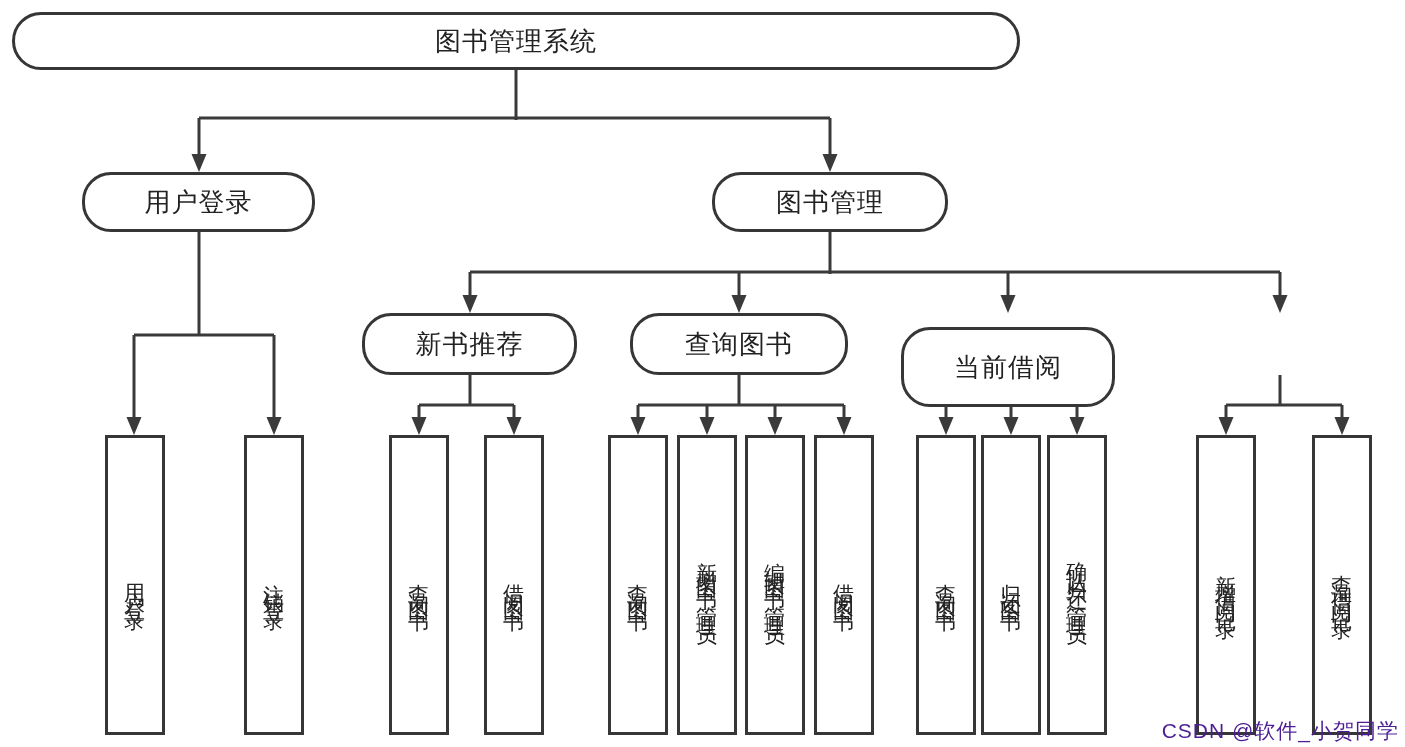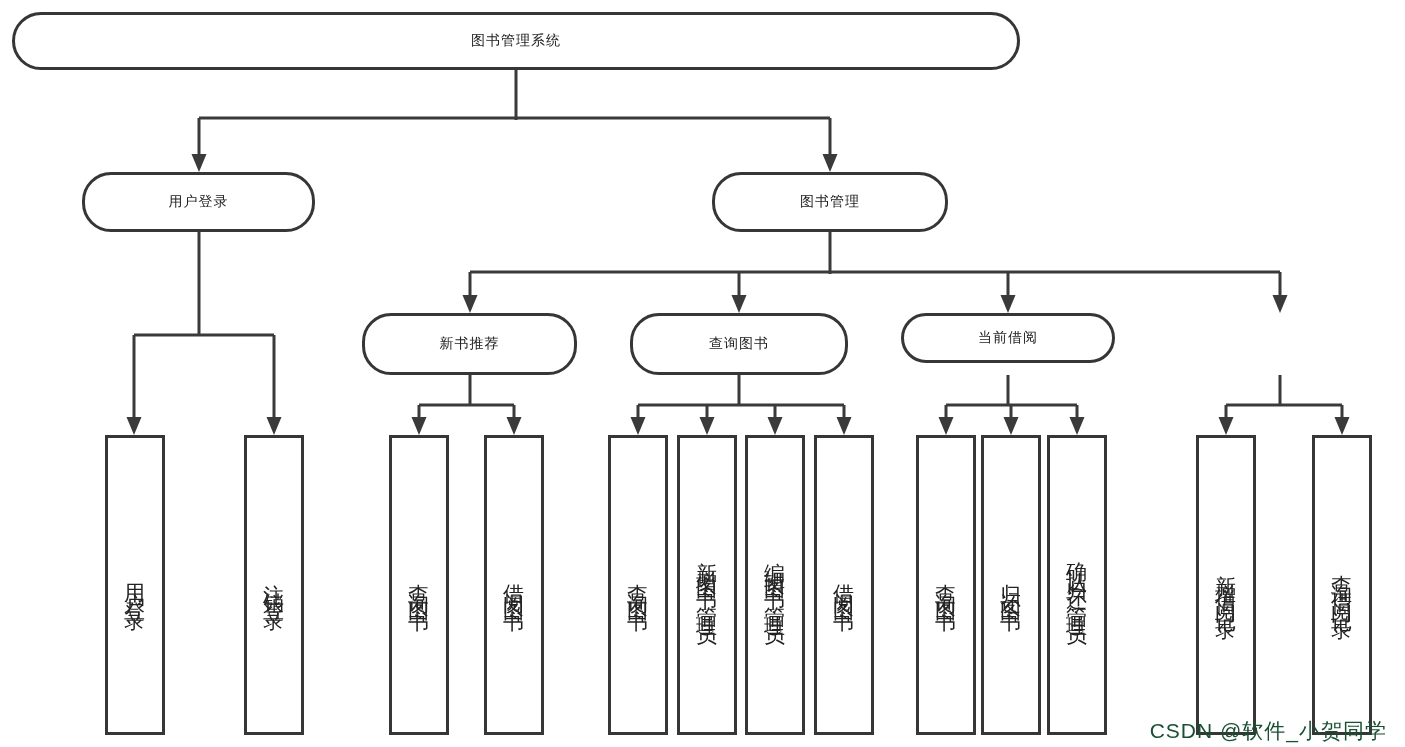--- a/index.html
+++ b/index.html
@@ -15,35 +15,35 @@
   .box{
     position:absolute;
     box-sizing:border-box;
     border:3px solid #363636;
     background:#ffffff;
     display:flex;
     align-items:center;
     justify-content:center;
     text-align:center;
   }
-  .hbox{font-size:14px;letter-spacing:1px;border-radius:29px;}
+  .hbox{font-size:26px;letter-spacing:1px;border-radius:29px;}
   .vbox{
     writing-mode:vertical-rl;
     text-orientation:mixed;
     font-size:21px;
     letter-spacing:9px;
     line-height:1;
   }
   .watermark{
     position:absolute;
-    right:18px;
+    right:6px;
     bottom:2px;
     font-size:21px;
     letter-spacing:1px;
-    color:#14532d;
+    color:#4c1d95;
     z-index:5;
   }
 </style>
 </head>
 <body>
 
 <div class="canvas">
 
   <svg class="connectors" width="1405" height="747" viewBox="0 0 1405 747" xmlns="http://www.w3.org/2000/svg">
     <path fill="none" stroke="#3a3a3a" stroke-width="3" d="
@@ -77,21 +77,21 @@
     </g>
   </svg>
 
   <div class="box hbox" style="left:12px;top:12px;width:1008px;height:58px">图书管理系统</div>
 
   <div class="box hbox" style="left:82px;top:172px;width:233px;height:60px">用户登录</div>
   <div class="box hbox" style="left:362px;top:313px;width:215px;height:62px">新书推荐</div>
 
   <div class="box hbox" style="left:712px;top:172px;width:236px;height:60px">图书管理</div>
   <div class="box hbox" style="left:630px;top:313px;width:218px;height:62px">查询图书</div>
-  <div class="box hbox" style="left:901px;top:313px;width:214px;height:50px">当前借阅</div>
+  <div class="box hbox" style="left:901px;top:327px;width:214px;height:80px">当前借阅</div>
 
   <div class="box vbox" style="left:105px;top:435px;width:60px;height:300px">用户登录</div>
   <div class="box vbox" style="left:244px;top:435px;width:60px;height:300px">注销登录</div>
 
   <div class="box vbox" style="left:389px;top:435px;width:60px;height:300px">查询图书</div>
   <div class="box vbox" style="left:484px;top:435px;width:60px;height:300px">借阅图书</div>
 
   <div class="box vbox" style="left:608px;top:435px;width:60px;height:300px">查询图书</div>
   <div class="box vbox" style="left:677px;top:435px;width:60px;height:300px">新增图书（管理员）</div>
   <div class="box vbox" style="left:745px;top:435px;width:60px;height:300px">编辑图书（管理员）</div>

